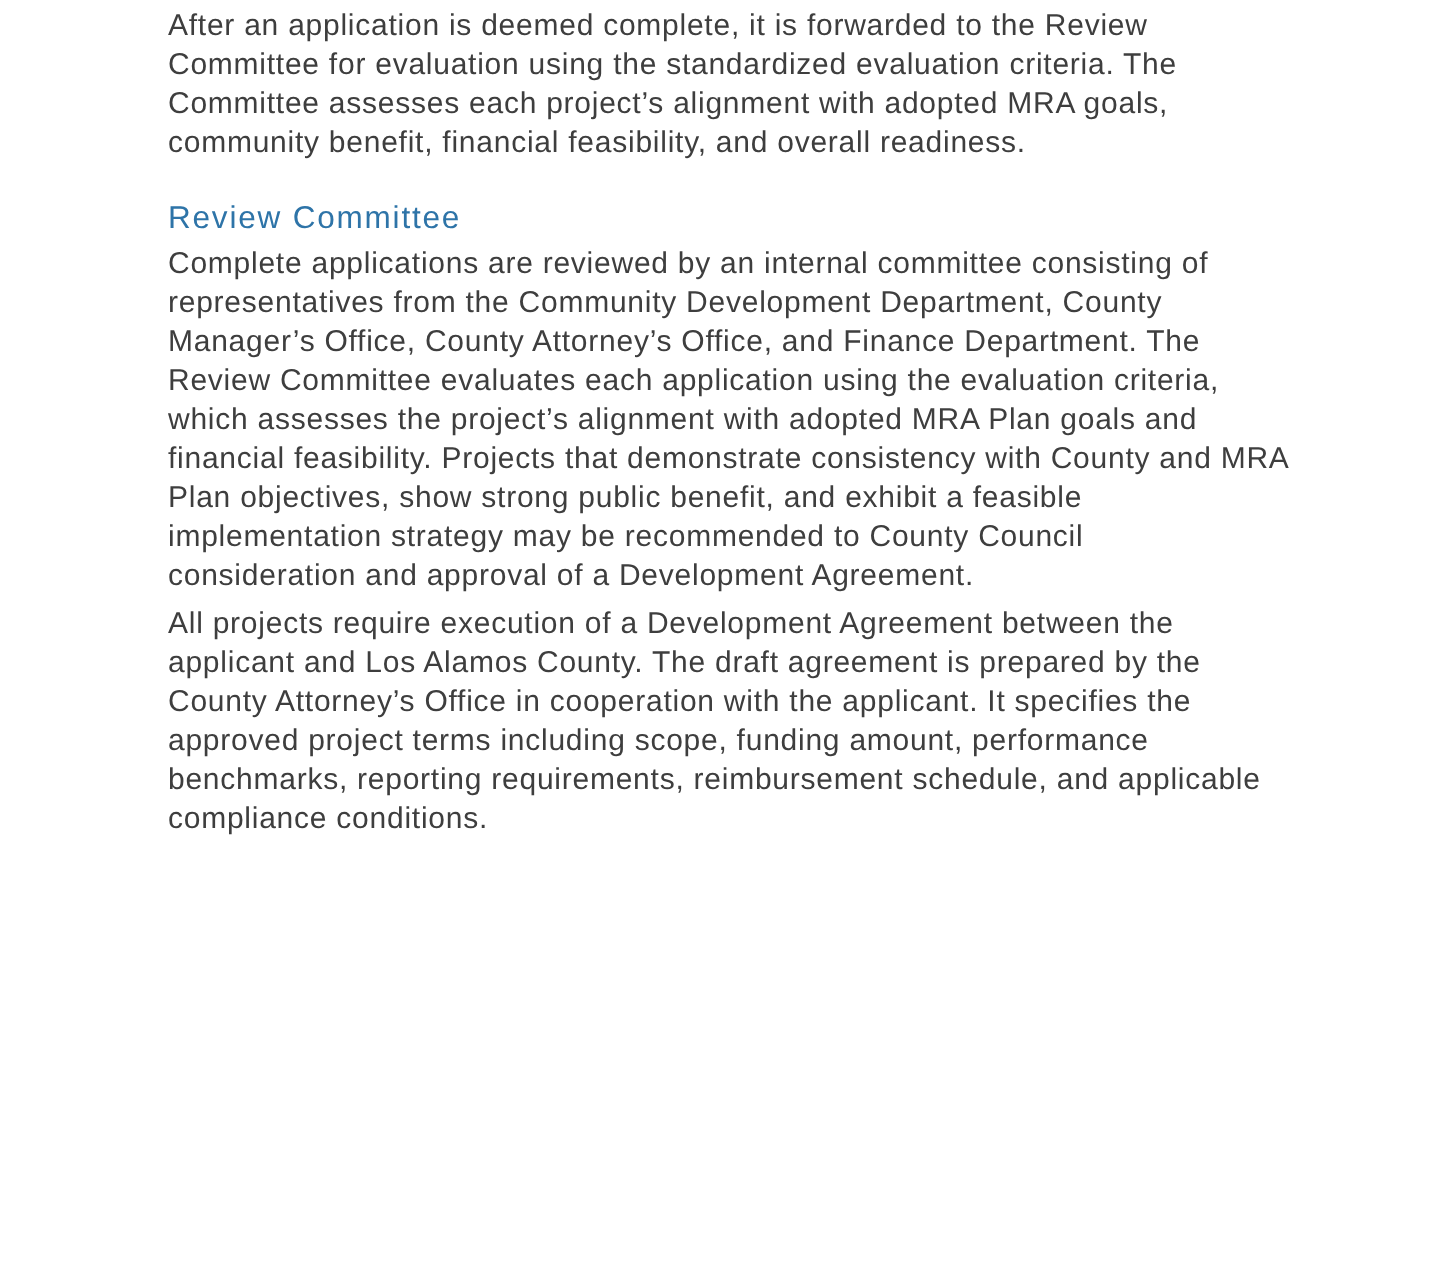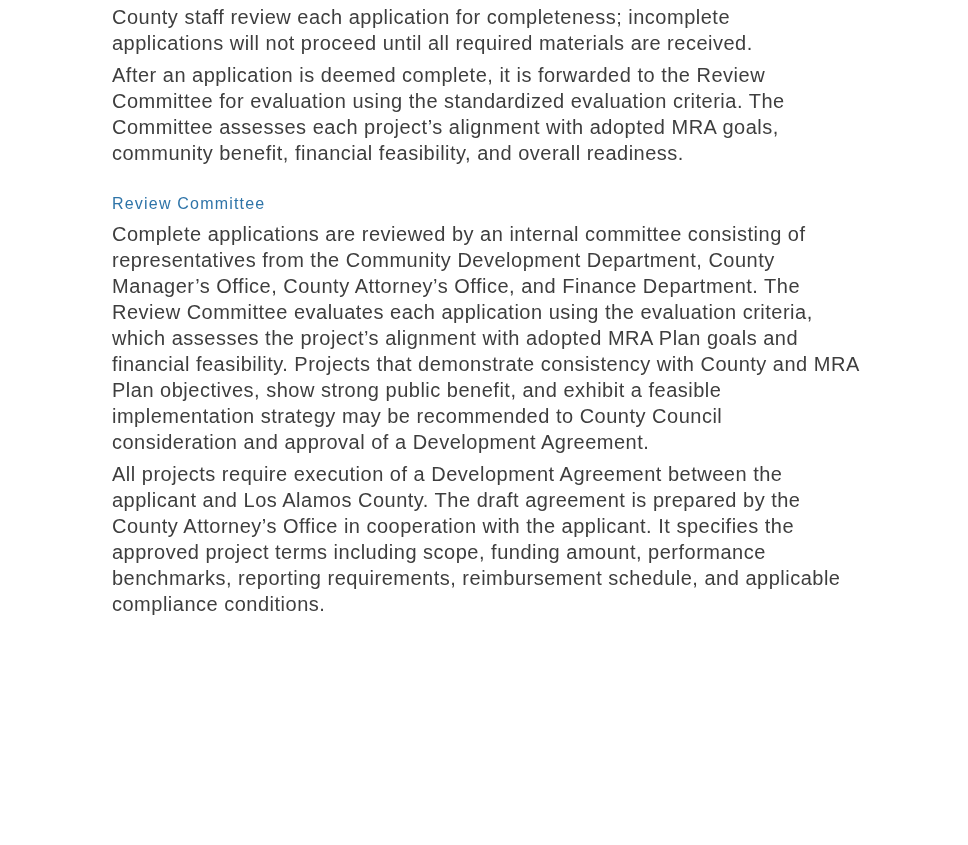--- a/index.html
+++ b/index.html
@@ -24,33 +24,31 @@
     margin: 0 0 6px 0;
     font-size: 20px;
     line-height: 26px;
     letter-spacing: 0.5px;
     color: #3e3e3e;
     white-space: pre-line;
     font-weight: 400;
   }
   .doc-heading {
     margin: 24px 0 4px 0;
-    font-size: 16px;
+    font-size: 21px;
     line-height: 27px;
     letter-spacing: 1.2px;
     color: #2e74a8;
     font-weight: 400;
   }
 </style>
 </head>
 <body>
 
 <div class="page">
-  <p class="body-para">County staff review each application for completeness; incomplete
-applications will not proceed until all required materials are received.</p>
 
   <p class="body-para">After an application is deemed complete, it is forwarded to the Review
 Committee for evaluation using the standardized evaluation criteria. The
 Committee assesses each project’s alignment with adopted MRA goals,
 community benefit, financial feasibility, and overall readiness.</p>
 
 
   <h2 class="doc-heading">Review Committee</h2>
 
   <p class="body-para">Complete applications are reviewed by an internal committee consisting of

